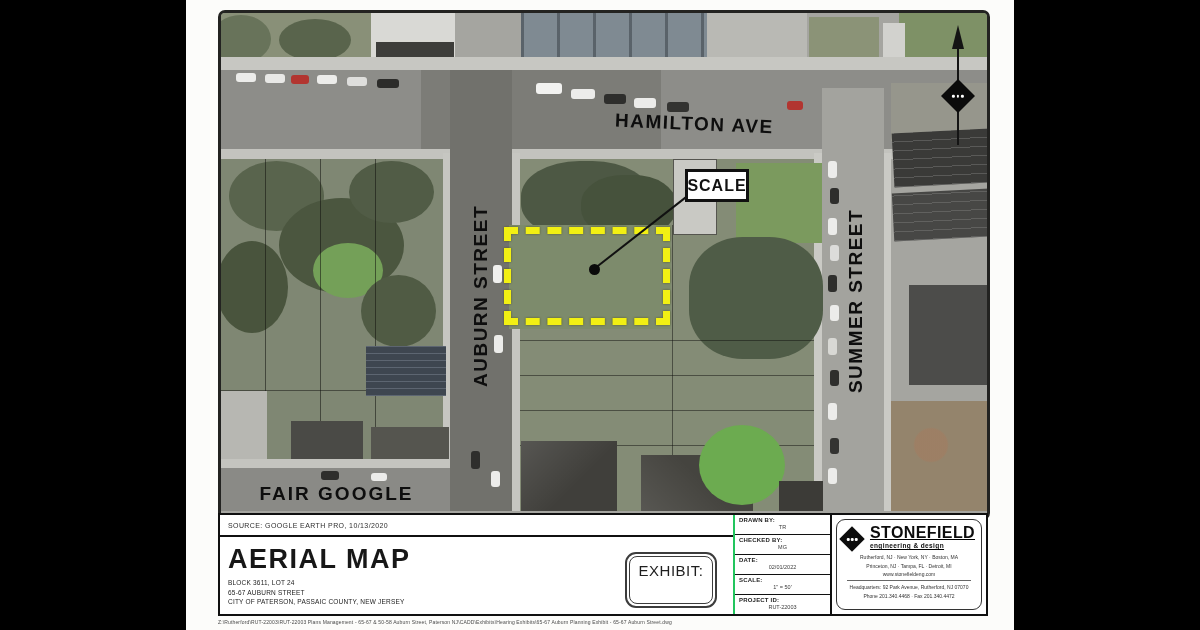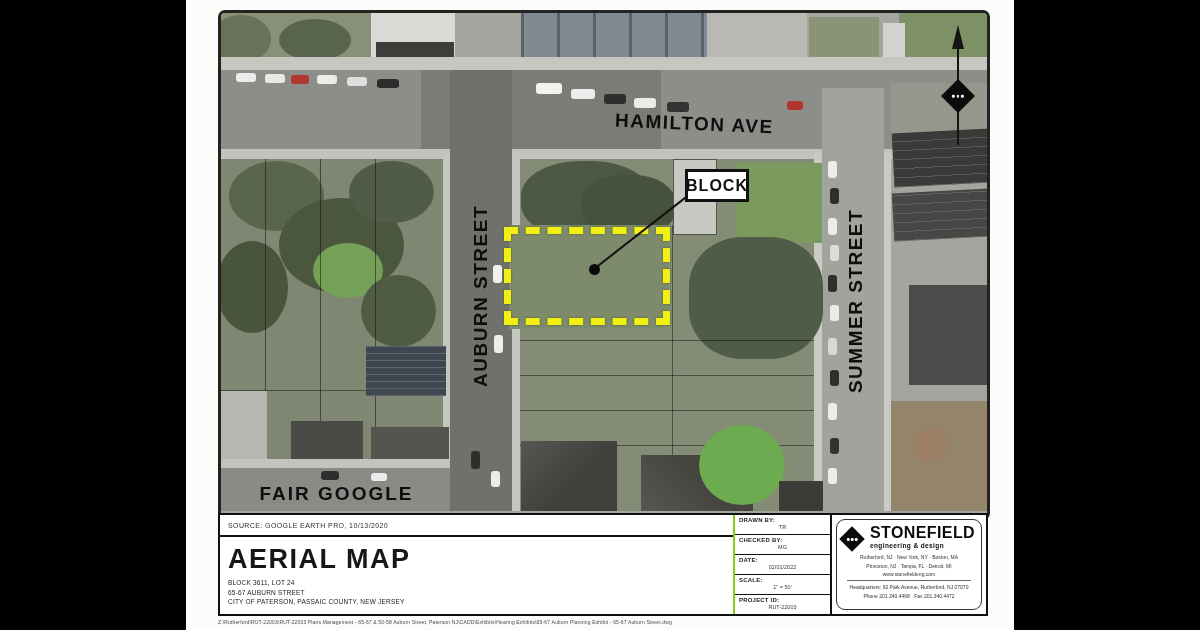--- a/index.html
+++ b/index.html
@@ -33,21 +33,21 @@
   .na-line{position:absolute;left:736px;top:16px;width:2px;height:116px;background:#141414;}
   .na-head{position:absolute;left:731px;top:12px;width:0;height:0;
       border-left:6px solid transparent;border-right:6px solid transparent;border-bottom:24px solid #141414;}
   .na-diamond{position:absolute;left:725px;top:71px;width:24px;height:24px;background:#0b0b0b;
       transform:rotate(45deg);display:flex;align-items:center;justify-content:center;}
   .na-dots{transform:rotate(-45deg);display:flex;gap:2px;}
   .na-dots i{width:2.5px;height:2.5px;background:#fff;border-radius:50%;display:block;}
   
   .tb{position:absolute;left:32px;top:513px;width:766px;height:99px;border:2px solid #101010;
       background:#fff;display:flex;box-sizing:content-box;}
-  .tb-left{width:513px;border-right:2px solid #84cc16;position:relative;}
+  .tb-left{width:513px;border-right:2px solid #22c55e;position:relative;}
   .tb-source{height:20px;border-bottom:2px solid #101010;display:flex;align-items:center;
       padding-left:8px;font-size:7px;letter-spacing:.4px;color:#2e2e2e;}
   .tb-title{font-size:27px;font-weight:bold;letter-spacing:1.5px;color:#171717;margin:7px 0 0 8px;}
   .tb-addr{position:absolute;left:8px;bottom:7px;font-size:6.5px;line-height:1.5;color:#222;letter-spacing:.2px;}
   .exhibit{position:absolute;right:16px;top:37px;width:88px;height:52px;border:2.5px solid #3c3c3c;
       border-radius:11px;}
   .exhibit-inner{position:absolute;inset:2px;border:1.5px solid #3c3c3c;border-radius:8px;
       text-align:center;padding-top:5px;font-size:15px;color:#1f1f1f;letter-spacing:.5px;}
   .tb-fields{width:95px;border-right:2px solid #101010;display:flex;flex-direction:column;}
   .field{flex:1;border-bottom:1px solid #101010;position:relative;padding:2px 0 0 4px;box-sizing:border-box;}
@@ -55,21 +55,21 @@
   .f-label{font-size:6px;font-weight:bold;color:#1c1c1c;letter-spacing:.2px;}
   .f-value{position:absolute;left:0;right:0;top:9px;text-align:center;font-size:5.5px;color:#3a3a3a;}
   .tb-firm{flex:1;position:relative;}
   .firm-inner{position:absolute;inset:4px;border:1.5px solid #333;border-radius:9px;
       display:flex;flex-direction:column;align-items:center;padding-top:5px;box-sizing:border-box;}
   .logo-row{display:flex;align-items:center;gap:7px;}
   .diamond{width:18px;height:18px;background:#0c0c0c;transform:rotate(45deg);
       display:flex;align-items:center;justify-content:center;margin:3px 2px 0 0;}
   .d-dots{transform:rotate(-45deg);display:flex;gap:1.5px;}
   .d-dots i{width:2.5px;height:2.5px;background:#fff;border-radius:50%;display:block;}
-  .firm-text{display:flex;flex-direction:column;align-items:flex-start;}
+  .firm-text{display:flex;flex-direction:column;align-items:flex-start;text-decoration:underline;}
   .firm-name{font-size:16px;font-weight:800;letter-spacing:.4px;color:#0c0c0c;line-height:1;}
   .firm-tag{font-size:6.5px;font-weight:bold;color:#0c0c0c;letter-spacing:.4px;margin-top:1px;}
   .firm-cities{font-size:5px;color:#333;margin-top:4px;line-height:1.7;text-align:center;}
   .firm-web{font-size:5px;color:#333;margin-top:1px;}
   .firm-div{width:86%;border-top:1px solid #666;margin:3px 0 2px;}
   .firm-hq,.firm-phone{font-size:5px;color:#333;line-height:1.7;text-align:center;}
   .filepath{position:absolute;left:32px;top:619px;font-size:5px;color:#4a4a4a;letter-spacing:.15px;white-space:nowrap;}
 </style>
 </head>
 <body>
@@ -178,21 +178,21 @@
       <div class="sc" style="left:607px;top:390px;width:9px;height:17px;background:#ececea;border-radius:3px;"></div>
       <div class="sc" style="left:609px;top:425px;width:9px;height:16px;background:#333331;border-radius:3px;"></div>
       <div class="sc" style="left:607px;top:455px;width:9px;height:16px;background:#ececea;border-radius:3px;"></div>
       <div class="sc" style="left:100px;top:458px;width:18px;height:9px;background:#2e2e2c;border-radius:3px;"></div>
       <div class="sc" style="left:150px;top:460px;width:16px;height:8px;background:#ececea;border-radius:3px;"></div>
     </div>
 
     <div class="site-outline"></div>
     <div class="leader"></div>
     <div class="site-dot"></div>
-    <div class="site-box">BLOCK</div>
+    <div class="site-box">SCALE</div>
 
     <div class="maplbl lbl-hamilton">HAMILTON AVE</div>
     <div class="maplbl lbl-vert lbl-auburn">AUBURN STREET</div>
     <div class="maplbl lbl-vert lbl-summer">SUMMER STREET</div>
     <div class="maplbl lbl-fair">FAIR GOOGLE</div>
 
     <div>
       <div class="na-line"></div>
       <div class="na-head"></div>
       <div class="na-diamond">
@@ -206,20 +206,23 @@
   </div>
 
   <div class="tb">
     <div class="tb-left">
       <div class="tb-source">SOURCE: GOOGLE EARTH PRO, 10/13/2020</div>
       <div class="tb-title">AERIAL MAP</div>
       <div class="tb-addr">
         <div>BLOCK 3611, LOT 24</div>
         <div>65-67 AUBURN STREET</div>
         <div>CITY OF PATERSON, PASSAIC COUNTY, NEW JERSEY</div>
+      </div>
+      <div class="exhibit">
+        <div class="exhibit-inner">EXHIBIT:</div>
       </div>
     </div>
 
     <div class="tb-fields">
       <div class="field">
         <div class="f-label">DRAWN BY:</div>
         <div class="f-value">TR</div>
       </div>
       <div class="field">
         <div class="f-label">CHECKED BY:</div>

